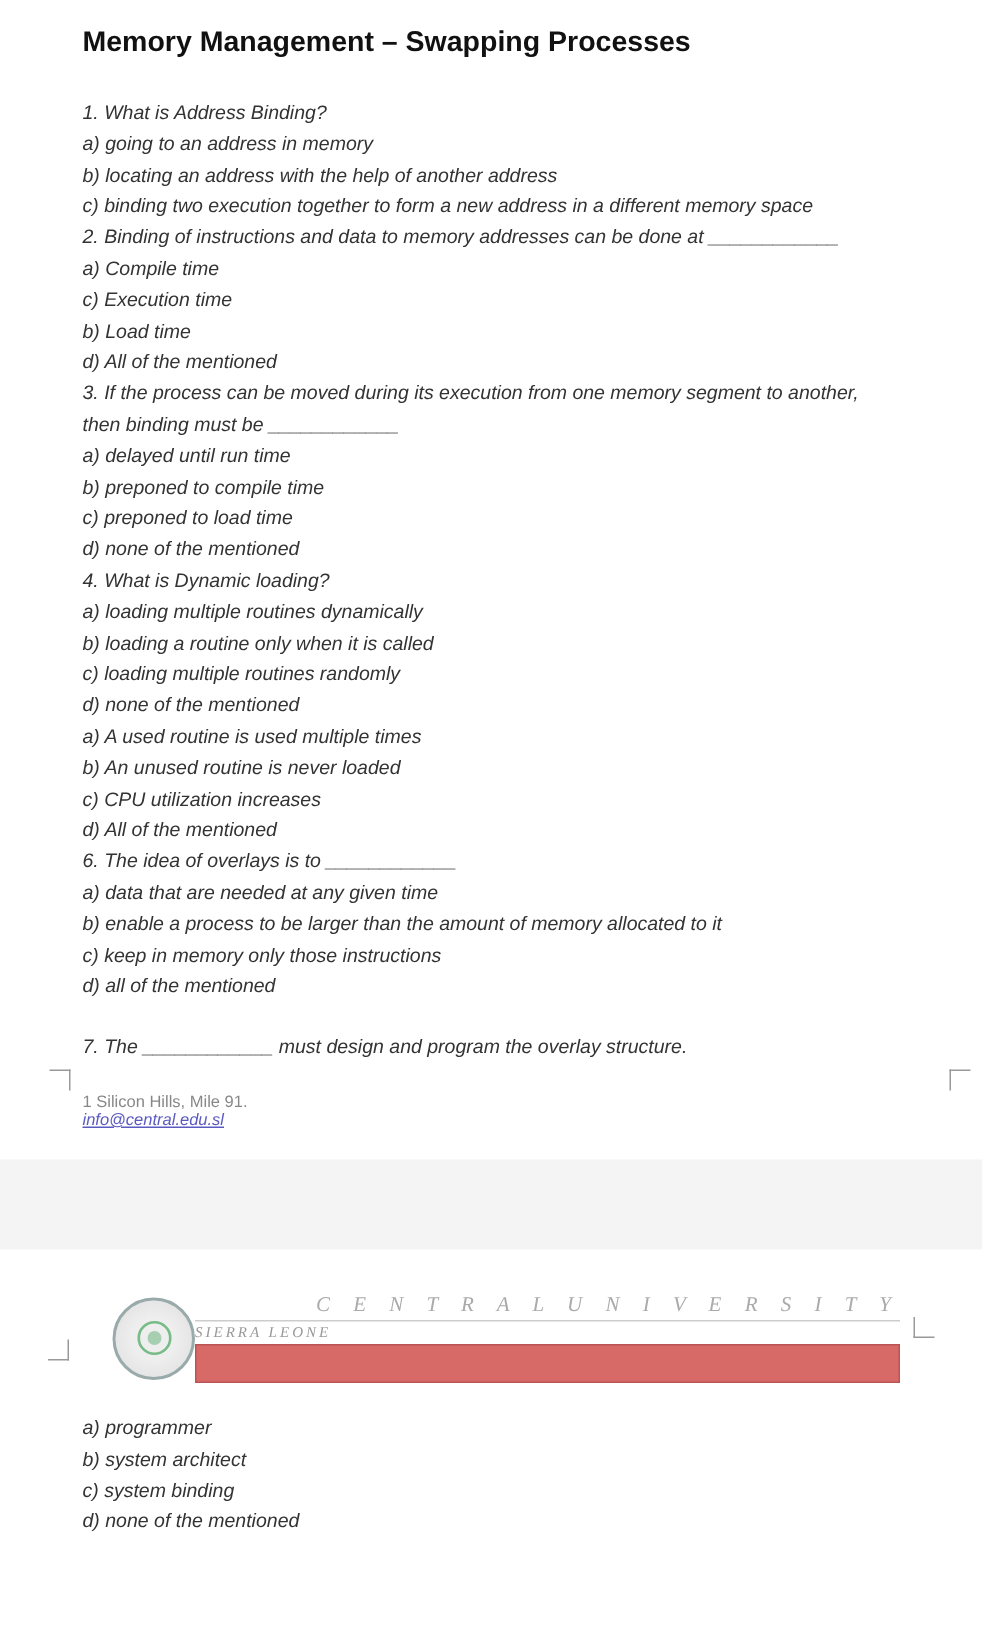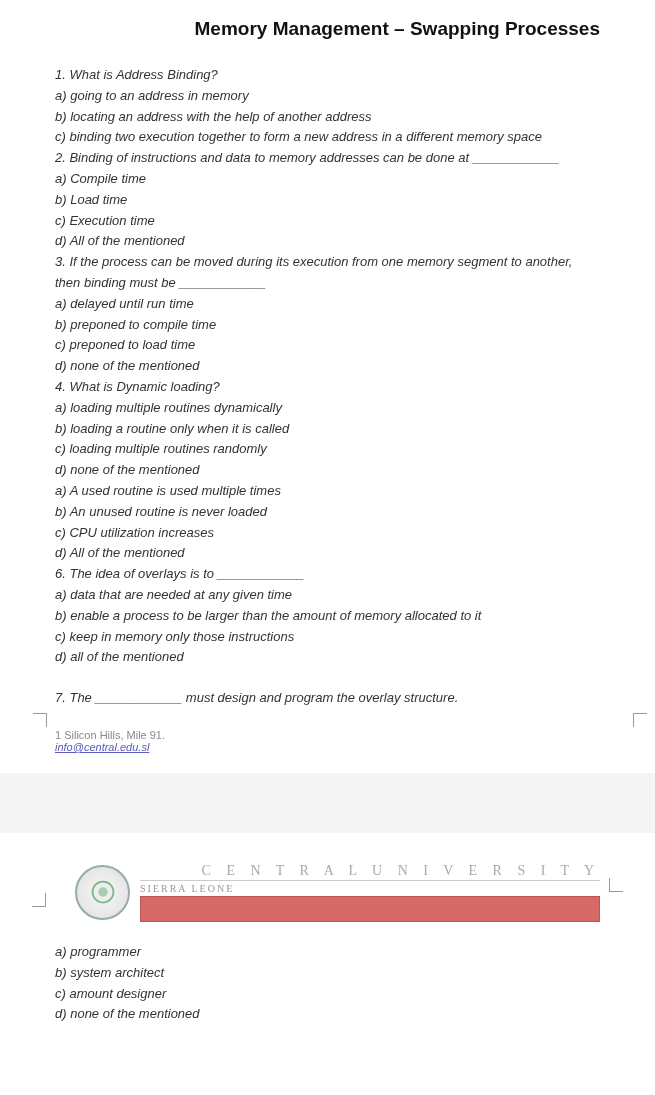--- a/index.html
+++ b/index.html
@@ -1,28 +1,28 @@
 <!DOCTYPE html>
 <html><head>
   <meta charset="utf-8">
   <style>
     * { margin: 0; padding: 0; box-sizing: border-box; }
     body { font-family: Arial, Helvetica, sans-serif; background: #fff; width: 655px; }
     .page1 { padding: 0 55px 20px; }
-    h1 { font-weight: 700; font-size: 19px; text-align: right; margin: 18px 0 25px; color: #111; }
+    h1 { font-weight: 700; font-size: 19px; text-align: left; margin: 18px 0 25px; color: #111; }
     .content { font-size: 13px; color: #333; line-height: 1.6; font-style: italic; }
     .content div { margin: 0; }
     .gap { height: 20px; }
     .footer-bar { display: flex; justify-content: space-between; padding: 0 55px 10px; flex-direction: column; }
     .addr { font-size: 11px; color: #888; }
     .email { font-size: 11px; color: #5a5ac0; text-decoration: underline; font-style: italic; }
     .crop-row { position: relative; height: 0; }
     .pb-gap { height: 60px; background: #f4f4f4; margin-top: 10px; }
     .page2 { padding: 30px 55px 0; position: relative; }
-    .header2 { display: flex; align-items: center; gap: 10px; margin-bottom: 20px; }
+    .header2 { display: flex; align-items: center; gap: 0; margin-bottom: 20px; font-style: italic; }
     .seal { width: 55px; height: 55px; border: 2px solid #9aa; border-radius: 50%; display: flex; align-items: center; justify-content: center; background: radial-gradient(circle,#eee 40%,#ddd 100%); margin-left: 20px; }
     .seal svg { width: 28px; height: 28px; }
     .uniblk { flex: 1; }
     .uniname { font-family: Georgia, 'Times New Roman', serif; font-size: 14px; letter-spacing: 6px; color: #aaa; border-bottom: 1px solid #ccc; padding-bottom: 1px; text-align: right; }
     .subname { font-family: Georgia, serif; font-size: 10px; letter-spacing: 2px; color: #999; padding: 2px 2px 0 0; }
     .redbar { height: 26px; background: #d76a66; border: 1px solid #b55; margin-top: 2px; }
     .crops2 { position: relative; }
     .c2l { position: absolute; left: -23px; top: 30px; width: 14px; height: 14px; border-right: 1px solid #999; border-bottom: 1px solid #999; }
     .c2r { position: absolute; right: -23px; top: 15px; width: 14px; height: 14px; border-left: 1px solid #999; border-bottom: 1px solid #999; }
   </style>
@@ -31,22 +31,22 @@
 
 <div class="page1">
   <h1>Memory Management – Swapping Processes</h1>
   <div class="content">
     <div>1. What is Address Binding?</div>
     <div>a) going to an address in memory</div>
     <div>b) locating an address with the help of another address</div>
     <div>c) binding two execution together to form a new address in a different memory space</div>
     <div>2. Binding of instructions and data to memory addresses can be done at ____________</div>
     <div>a) Compile time</div>
+    <div>c) Execution time</div>
     <div>b) Load time</div>
-    <div>c) Execution time</div>
     <div>d) All of the mentioned</div>
     <div>3. If the process can be moved during its execution from one memory segment to another, then binding must be ____________</div>
     <div>a) delayed until run time</div>
     <div>b) preponed to compile time</div>
     <div>c) preponed to load time</div>
     <div>d) none of the mentioned</div>
     <div>4. What is Dynamic loading?</div>
     <div>a) loading multiple routines dynamically</div>
     <div>b) loading a routine only when it is called</div>
     <div>c) loading multiple routines randomly</div>
@@ -91,16 +91,16 @@
     </div>
     <div class="uniblk">
       <div class="uniname">C E N T R A L   U N I V E R S I T Y</div>
       <div class="subname">SIERRA LEONE</div>
       <div class="redbar"></div>
     </div>
   </div>
   <div class="content">
     <div>a) programmer</div>
     <div>b) system architect</div>
-    <div>c) amount designer</div>
+    <div>c) system binding</div>
     <div>d) none of the mentioned</div>
   </div>
 </div>
 
 </body></html>

